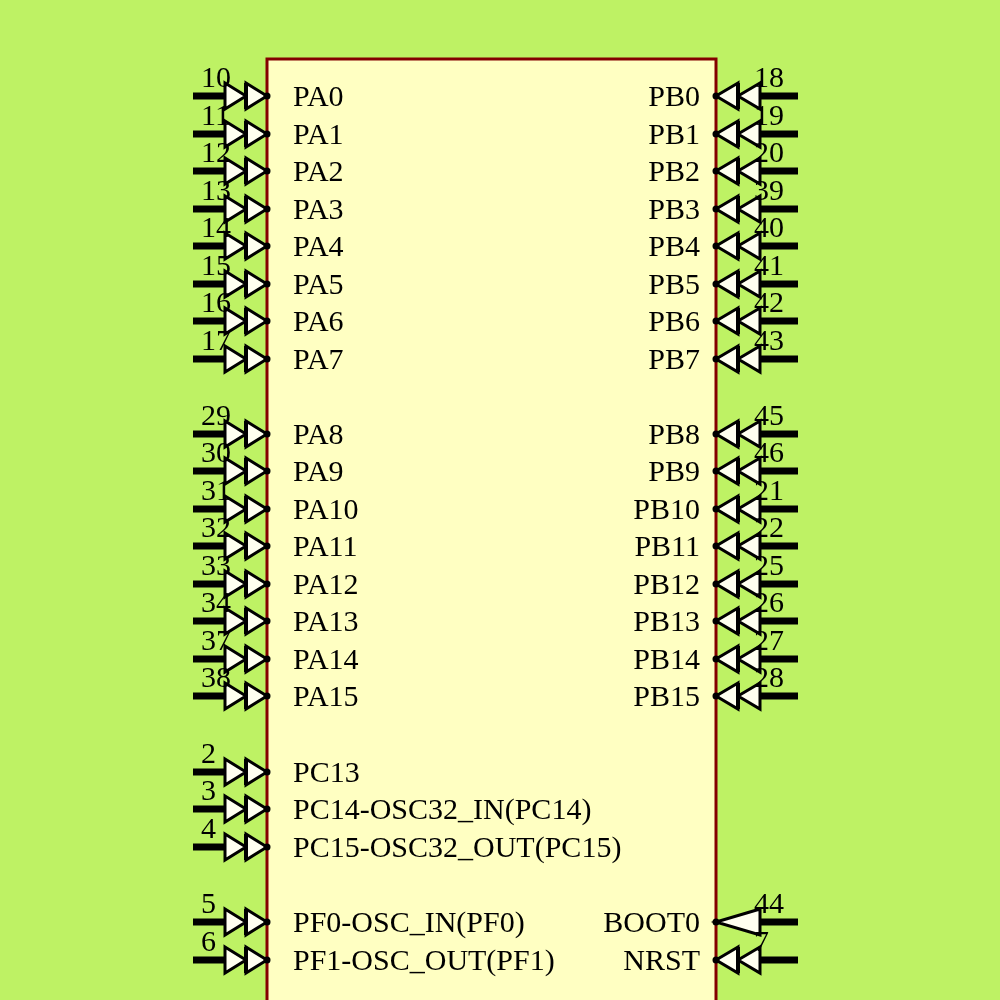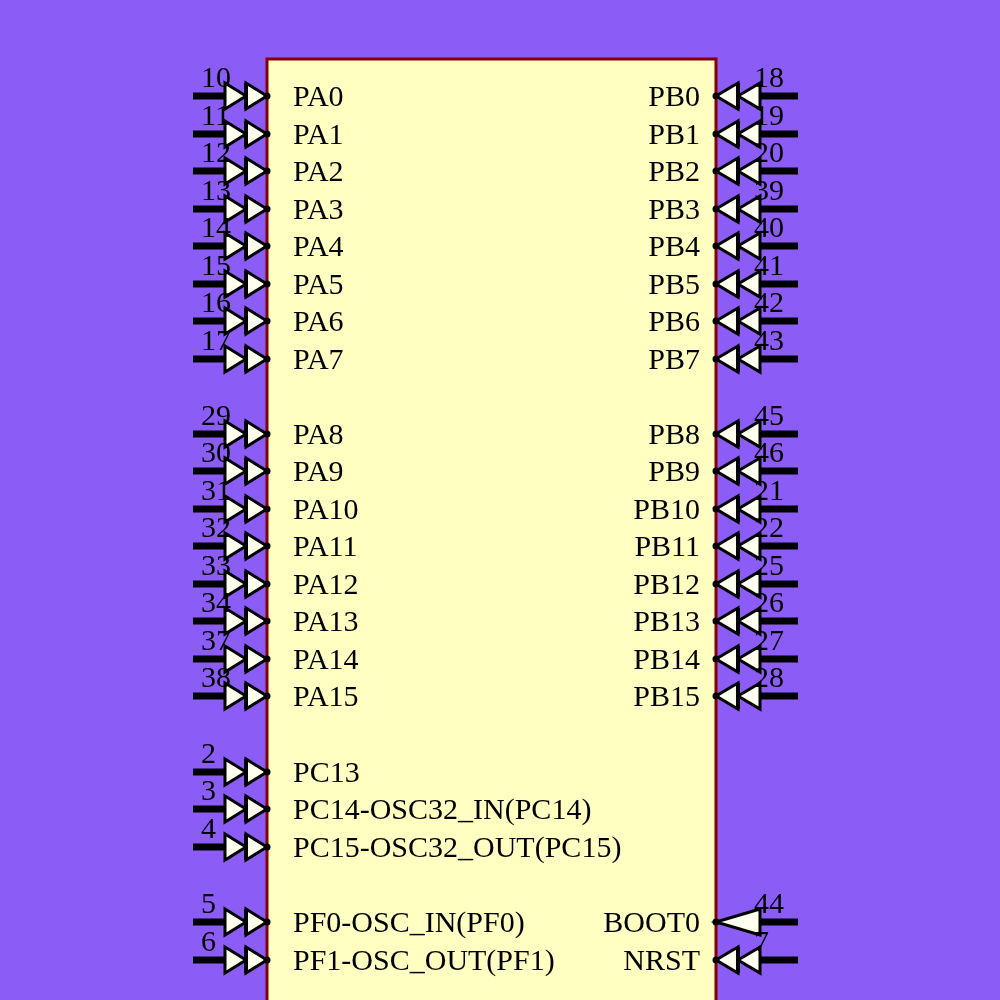--- a/index.html
+++ b/index.html
@@ -10,21 +10,21 @@
   body {
     width: 1000px;
     height: 1000px;
     font-family: "Liberation Serif", "DejaVu Serif", serif;
     overflow: hidden;
   }
   #schematic {
     position: relative;
     width: 1000px;
     height: 1000px;
-    background: #8b5cf6;
+    background: #bef264;
   }
   #svg-root {
     position: absolute;
     left: 0;
     top: 0;
     width: 1000px;
     height: 1000px;
   }
   .body-rect {
     fill: #ffffc2;

